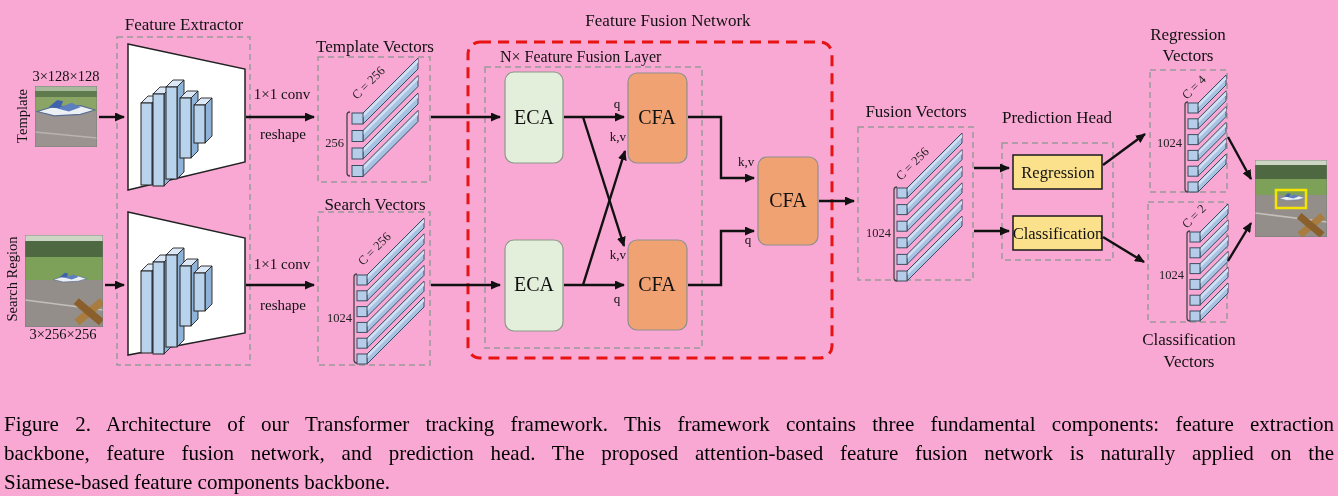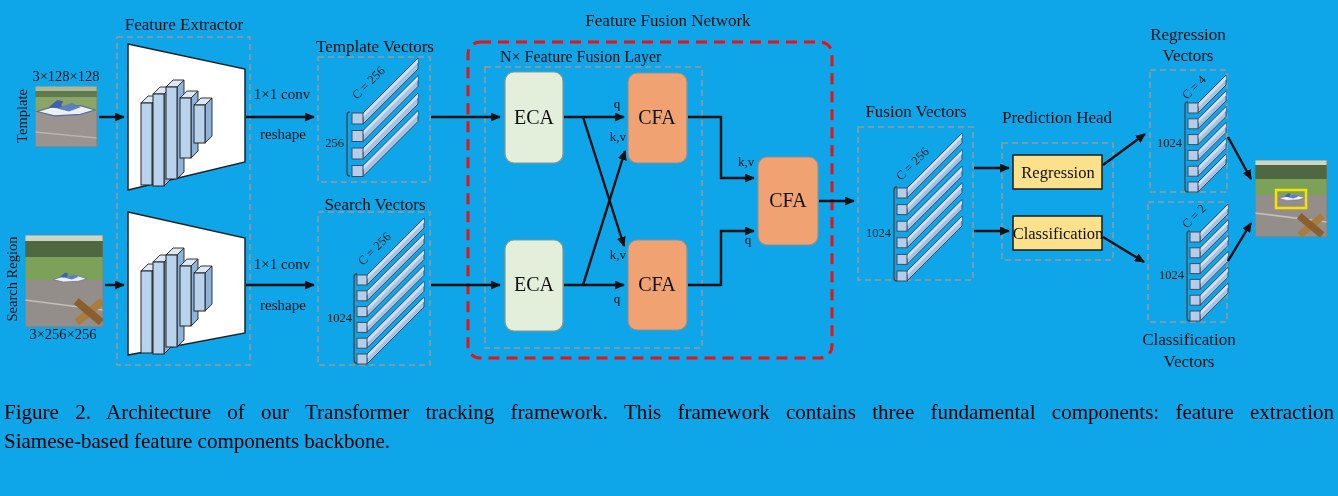--- a/index.html
+++ b/index.html
@@ -1,25 +1,25 @@
 <!DOCTYPE html>
 <html><head>
 <meta charset="utf-8">
 <style>
   html,body{margin:0;padding:0;background:#ffffff;}
-  #page{position:relative;width:1338px;height:496px;background:#0ea5e9;overflow:hidden;
+  #page{position:relative;width:1338px;height:496px;background:#f9a8d4;overflow:hidden;
         font-family:"Liberation Serif",serif;color:#111;}
   svg text{font-family:"Liberation Serif",serif;fill:#111;}
   .title{font-size:17px;}
   .small{font-size:15px;}
   .tiny{font-size:13px;}
   .cnum{font-size:12.5px;fill:#222;}
   .boxlbl{font-size:20px;}
   .headlbl{font-size:16.5px;}
-  #caption{position:absolute;left:4px;top:398px;width:1330px;font-size:21px;line-height:29px;color:#000;}
+  #caption{position:absolute;left:4px;top:410px;width:1330px;font-size:21px;line-height:29px;color:#000;}
   .cap-just{text-align:justify;text-align-last:justify;}
 </style>
 </head>
 <body>
 
 <div id="page">
 
 <svg id="diagram" width="1338" height="395" viewBox="0 0 1338 395">
   <defs>
     <marker id="ah" markerWidth="10" markerHeight="9" refX="9" refY="4.5" orient="auto" markerUnits="userSpaceOnUse">
@@ -300,16 +300,17 @@
 
   <text transform="translate(357,100) rotate(-45)" class="cnum">C = 256</text>
   <text transform="translate(363,266) rotate(-45)" class="cnum">C = 256</text>
   <text transform="translate(901,181) rotate(-45)" class="cnum">C = 256</text>
   <text transform="translate(1187,100) rotate(-45)" class="cnum">C = 4</text>
   <text transform="translate(1187,229) rotate(-45)" class="cnum">C = 2</text>
 </svg>
 
 <div id="caption">
   <div class="cap-just">Figure 2. Architecture of our Transformer tracking framework. This framework contains three fundamental components: feature extraction</div>
+  <div class="cap-just">backbone, feature fusion network, and prediction head. The proposed attention-based feature fusion network is naturally applied on the</div>
   <div>Siamese-based feature components backbone.</div>
 </div>
 
 </div>
 
 </body></html>

